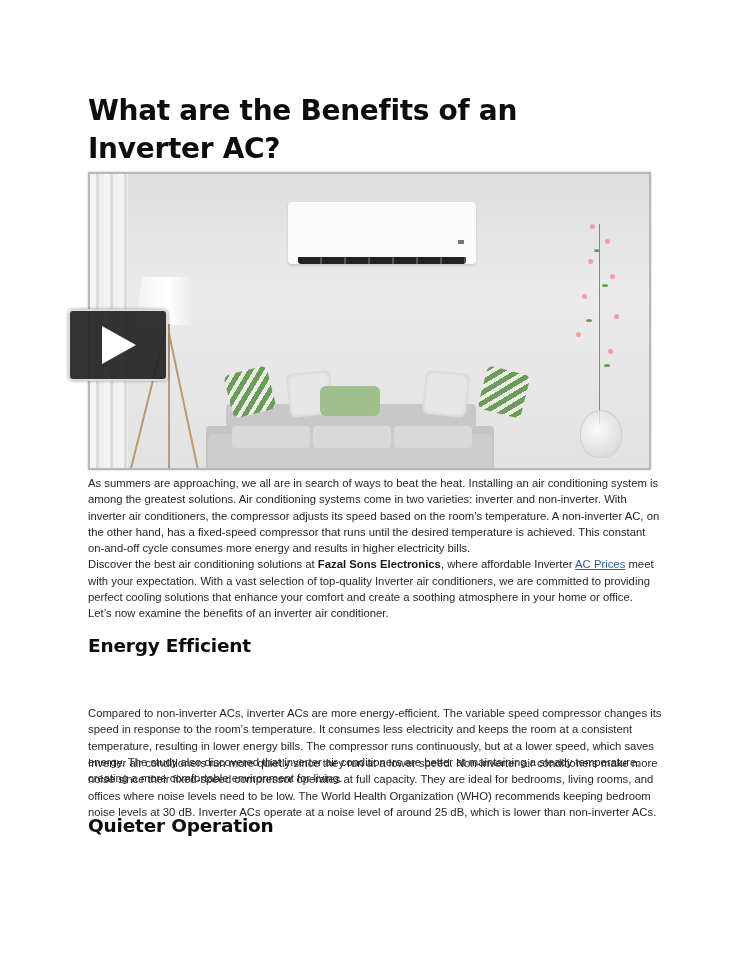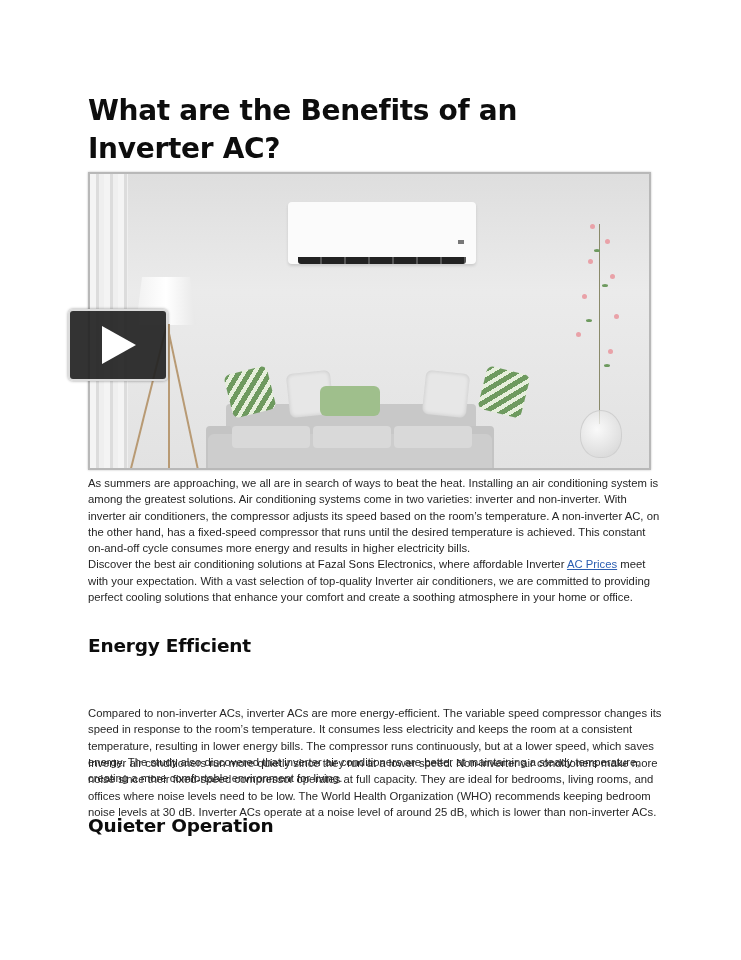--- a/index.html
+++ b/index.html
@@ -23,21 +23,21 @@
     .vase { position: absolute; left: 490px; top: 236px; width: 40px; height: 46px; border-radius: 50% 50% 45% 45%; background: radial-gradient(circle at 40% 40%, rgba(255,255,255,0.8), rgba(200,200,200,0.6)); border: 1px solid #cfcfcf; }
     .stem { position: absolute; left: 509px; top: 50px; width: 1px; height: 200px; background: #8a8a6a; }
     .blossom { position: absolute; width: 5px; height: 5px; border-radius: 50%; background: #e9a2a8; }
     .leaf { position: absolute; width: 6px; height: 3px; border-radius: 50%; background: #6e9a5f; }
     .play-btn { position: absolute; left: 68px; top: 309px; width: 96px; height: 68px; background: rgba(35,35,35,0.93); border: 2px solid #dcdcdc; border-radius: 5px; box-shadow: 0 0 3px rgba(0,0,0,0.4); display: flex; align-items: center; justify-content: center; cursor: pointer; }
     .play-btn svg { display: block; }
     .body-text { position: absolute; left: 88px; width: 575px; font-size: 11.3px; line-height: 16.3px; color: #262626; margin: 0; }
     .body-text p { margin: 0; }
     .h2 { position: absolute; left: 88px; font-family: "DejaVu Sans", sans-serif; font-weight: bold; font-size: 18.5px; line-height: 24px; color: #0d0d0d; margin: 0; letter-spacing: -0.2px; }
     .link { color: #2a5db0; text-decoration: underline; cursor: pointer; }
-    .strong { font-weight: normal; color: #1a1a1a; }
+    .strong { font-weight: bold; color: #1a1a1a; }
   </style>
 </head>
 <body>
 
 <h1 class="title">What are the Benefits of an Inverter AC?</h1>
 
 <div class="hero" title="Living room with wall-mounted inverter air conditioner above a grey sofa">
   <div class="curtain"></div>
   <div class="ac-unit">
     <div class="ac-logo"></div>
@@ -82,20 +82,21 @@
   <svg width="40" height="42" viewBox="0 0 40 42">
     <polygon points="4,2 38,21 4,40" fill="#ffffff"></polygon>
   </svg>
 </div>
 
 <div class="body-text" style="top:475px;">
   <p>As summers are approaching, we all are in search of ways to beat the heat. Installing an air conditioning system is among the greatest solutions. Air conditioning systems come in two varieties: inverter and non-inverter. With inverter air conditioners, the compressor adjusts its speed based on the room’s temperature. A non-inverter AC, on the other hand, has a fixed-speed compressor that runs until the desired temperature is achieved. This constant on-and-off cycle consumes more energy and results in higher electricity bills.</p>
   <p>
     <span>Discover the best air conditioning solutions at </span><span class="strong">Fazal Sons Electronics</span><span>, where affordable Inverter </span><a class="link">AC Prices</a><span> meet with your expectation. With a vast selection of top-quality Inverter air conditioners, we are committed to providing perfect cooling solutions that enhance your comfort and create a soothing atmosphere in your home or office.</span>
   </p>
+  <p>Let’s now examine the benefits of an inverter air conditioner.</p>
 </div>
 
 <h2 class="h2" style="top:634px;">Energy Efficient</h2>
 <div class="body-text" style="top:705px;">
   <p>Compared to non-inverter ACs, inverter ACs are more energy-efficient. The variable speed compressor changes its speed in response to the room’s temperature. It consumes less electricity and keeps the room at a consistent temperature, resulting in lower energy bills. The compressor runs continuously, but at a lower speed, which saves energy. The study also discovered that inverter air conditioners are better at maintaining a steady temperature, creating a more comfortable environment for living.</p>
 </div>
 
 <h2 class="h2" style="top:778px;margin-top:36px;">Quieter Operation</h2>
 <div class="body-text" style="top:755px;">
   <p>Inverter air conditioners run more quietly since they run at a lower speed. Non-inverter air conditioners make more noise since their fixed-speed compressor operates at full capacity. They are ideal for bedrooms, living rooms, and offices where noise levels need to be low. The World Health Organization (WHO) recommends keeping bedroom noise levels at 30 dB. Inverter ACs operate at a noise level of around 25 dB, which is lower than non-inverter ACs.</p>

